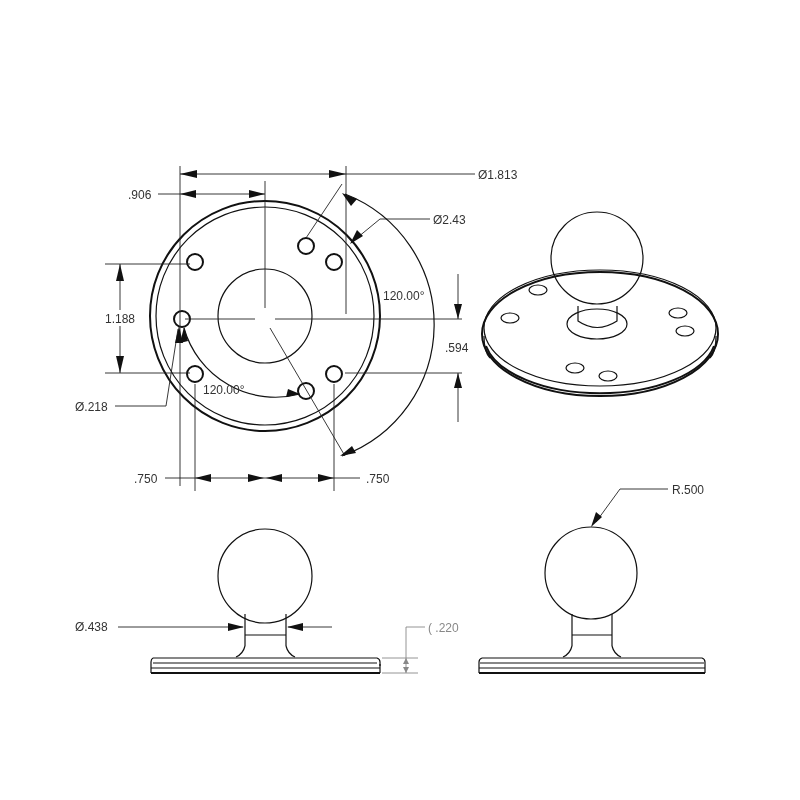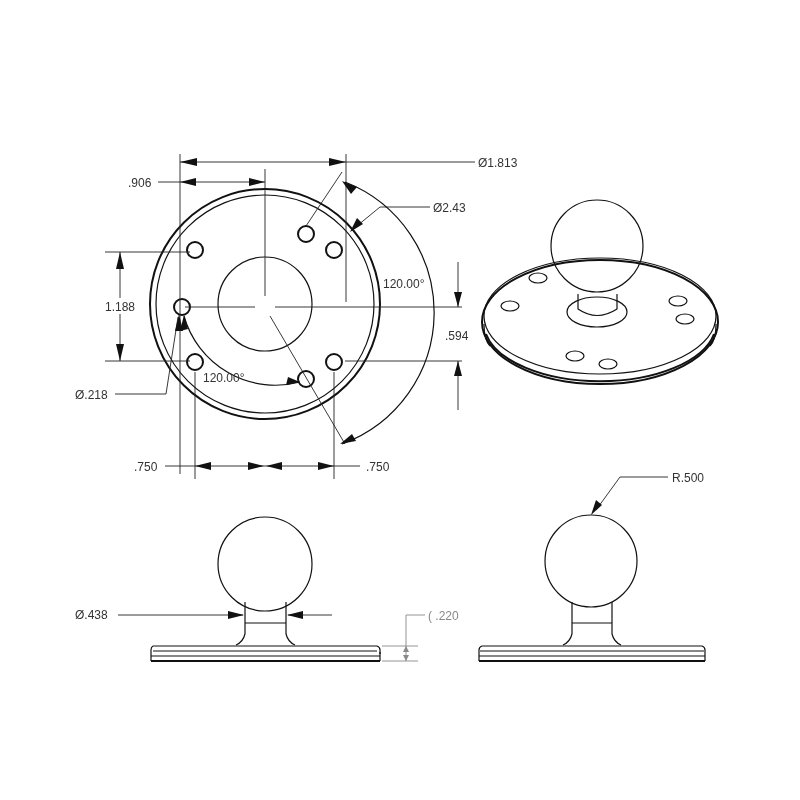--- a/index.html
+++ b/index.html
@@ -1,17 +1,17 @@
 <!DOCTYPE html>
 <html><head>
 <meta charset="utf-8">
 <style>
   html, body { margin:0; padding:0; background:#ffffff; }
   body { width:800px; height:800px; overflow:hidden; }
-  #drawing { position:absolute; left:0; top:4px; width:800px; height:679px;border-radius:15px; }
+  #drawing { position:absolute; left:0; top:16px; width:800px; height:679px;border-radius:15px; }
   svg { display:block; }
   .ln { stroke:#111; fill:none; stroke-width:1.2; }
   .thick { stroke:#111; fill:none; stroke-width:2; }
   .thin { stroke:#222; fill:none; stroke-width:0.9; }
   .faint { stroke:#888; fill:none; stroke-width:0.9; }
   .lbl { font-family:"Liberation Sans", sans-serif; font-size:12px; fill:#333; }
   .lbl-faint { font-family:"Liberation Sans", sans-serif; font-size:12px; fill:#888; }
   .arrow { fill:#111; stroke:none; }
 </style>
 </head>

